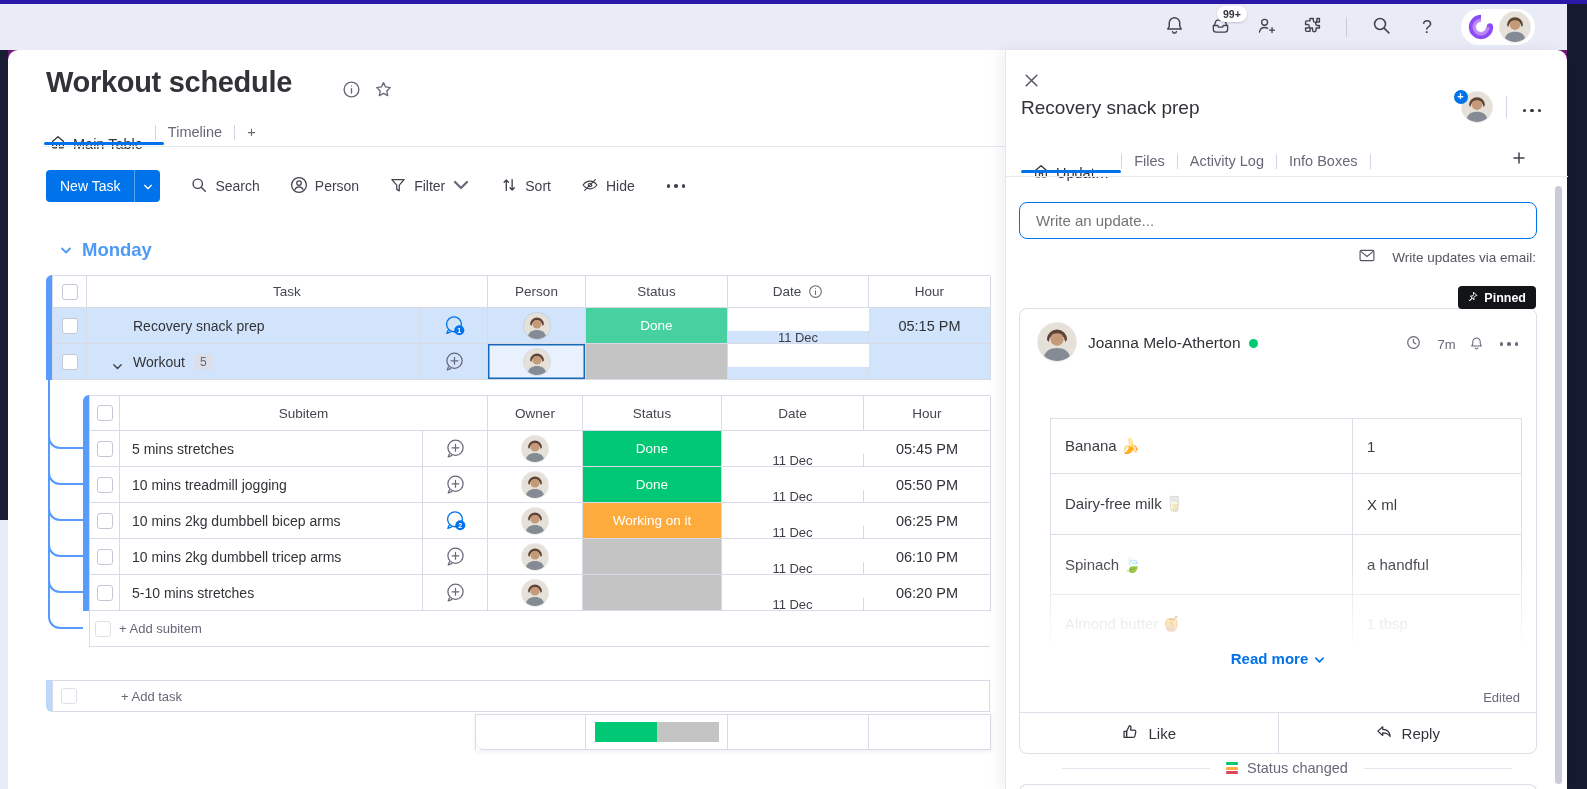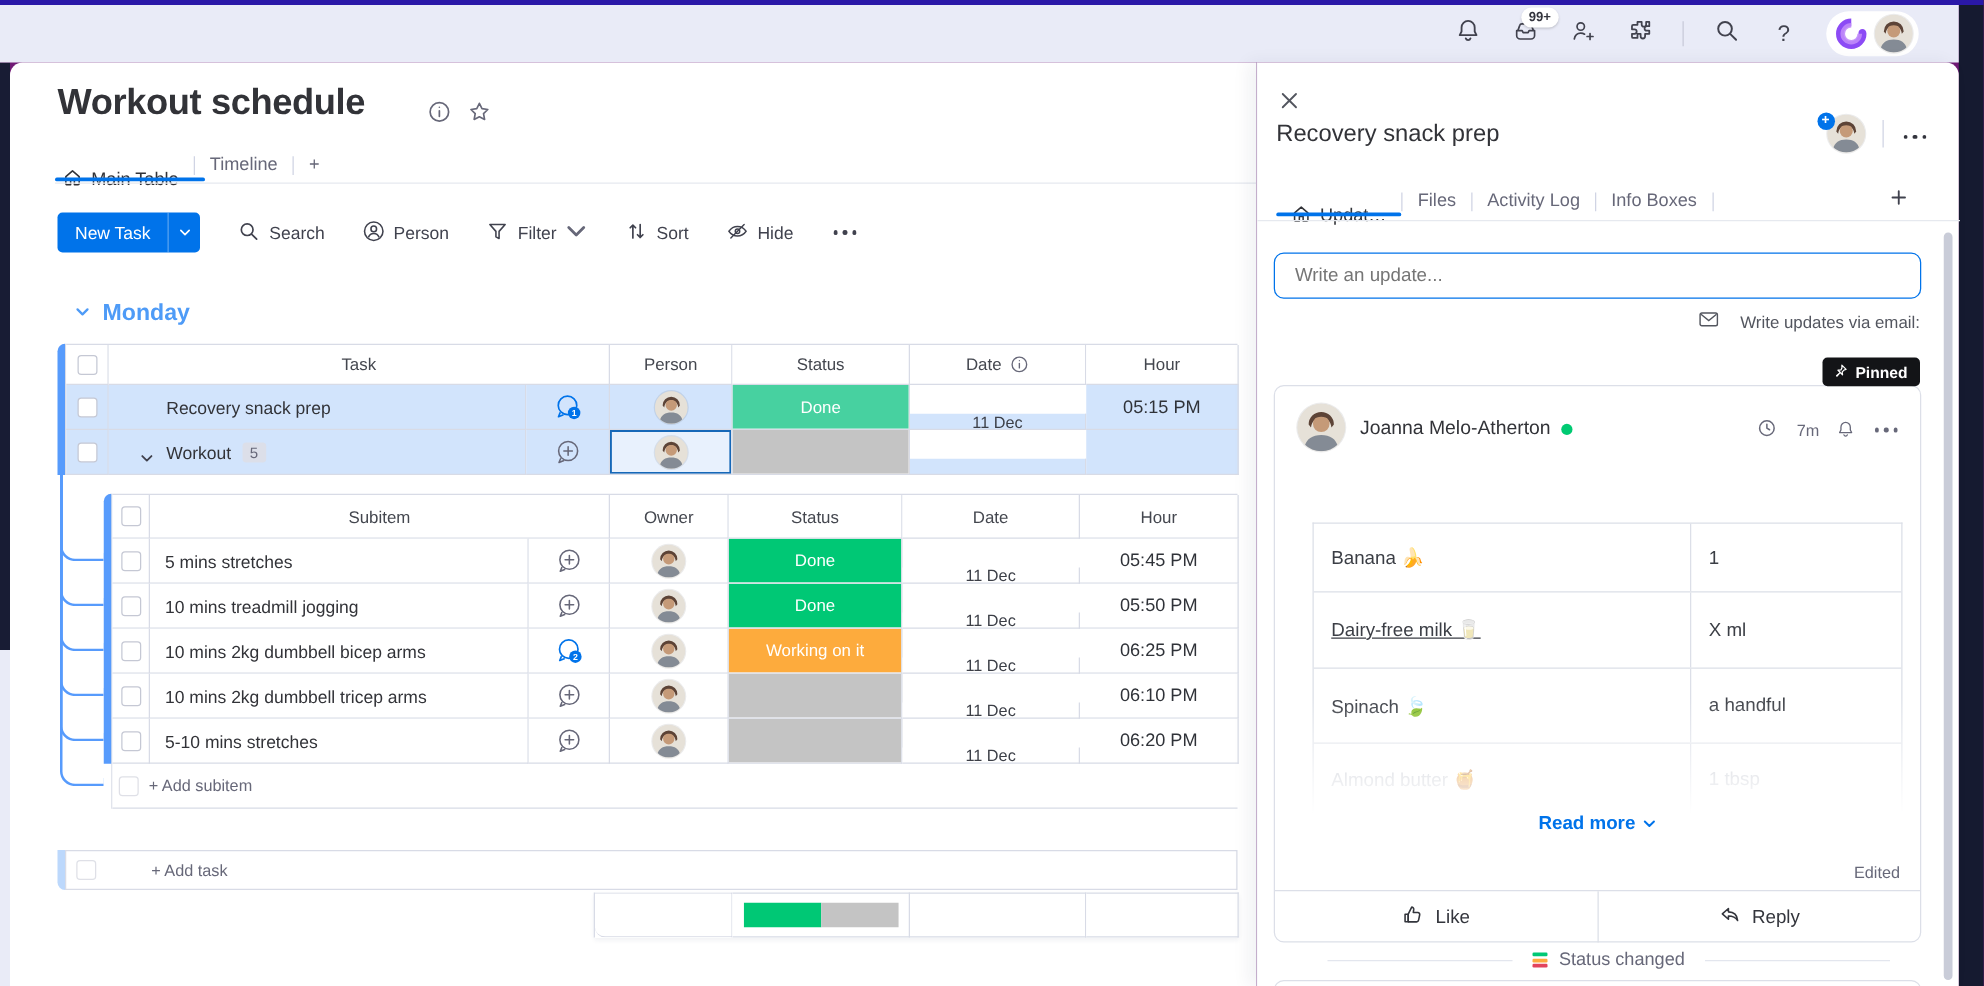--- a/index.html
+++ b/index.html
@@ -707,21 +707,21 @@
           </span>
       </div>
 
       <div class="post-table">
           <div id="post-rows">
             <div class="pt-row" style="height: 55px;">
               <div class="pt-cell" style="border-right: 1px solid rgb(220, 223, 232);">Banana 🍌</div>
               <div class="pt-cell">1</div>
             </div>
             <div class="pt-row" style="height: 61px;">
-              <div class="pt-cell" style="border-right: 1px solid rgb(220, 223, 232); text-decoration: underline;">Dairy-free milk 🥛</div>
+              <div class="pt-cell" style="border-right: 1px solid rgb(220, 223, 232);">Dairy-free milk 🥛</div>
               <div class="pt-cell">X ml</div>
             </div>
             <div class="pt-row" style="height: 60px;">
               <div class="pt-cell" style="border-right: 1px solid rgb(220, 223, 232);">Spinach 🍃</div>
               <div class="pt-cell">a handful</div>
             </div>
             <div class="pt-row faded" style="height: 57px;">
               <div class="pt-cell" style="border-right: 1px solid rgb(220, 223, 232);">Almond butter 🍯</div>
               <div class="pt-cell">1 tbsp</div>
             </div>

